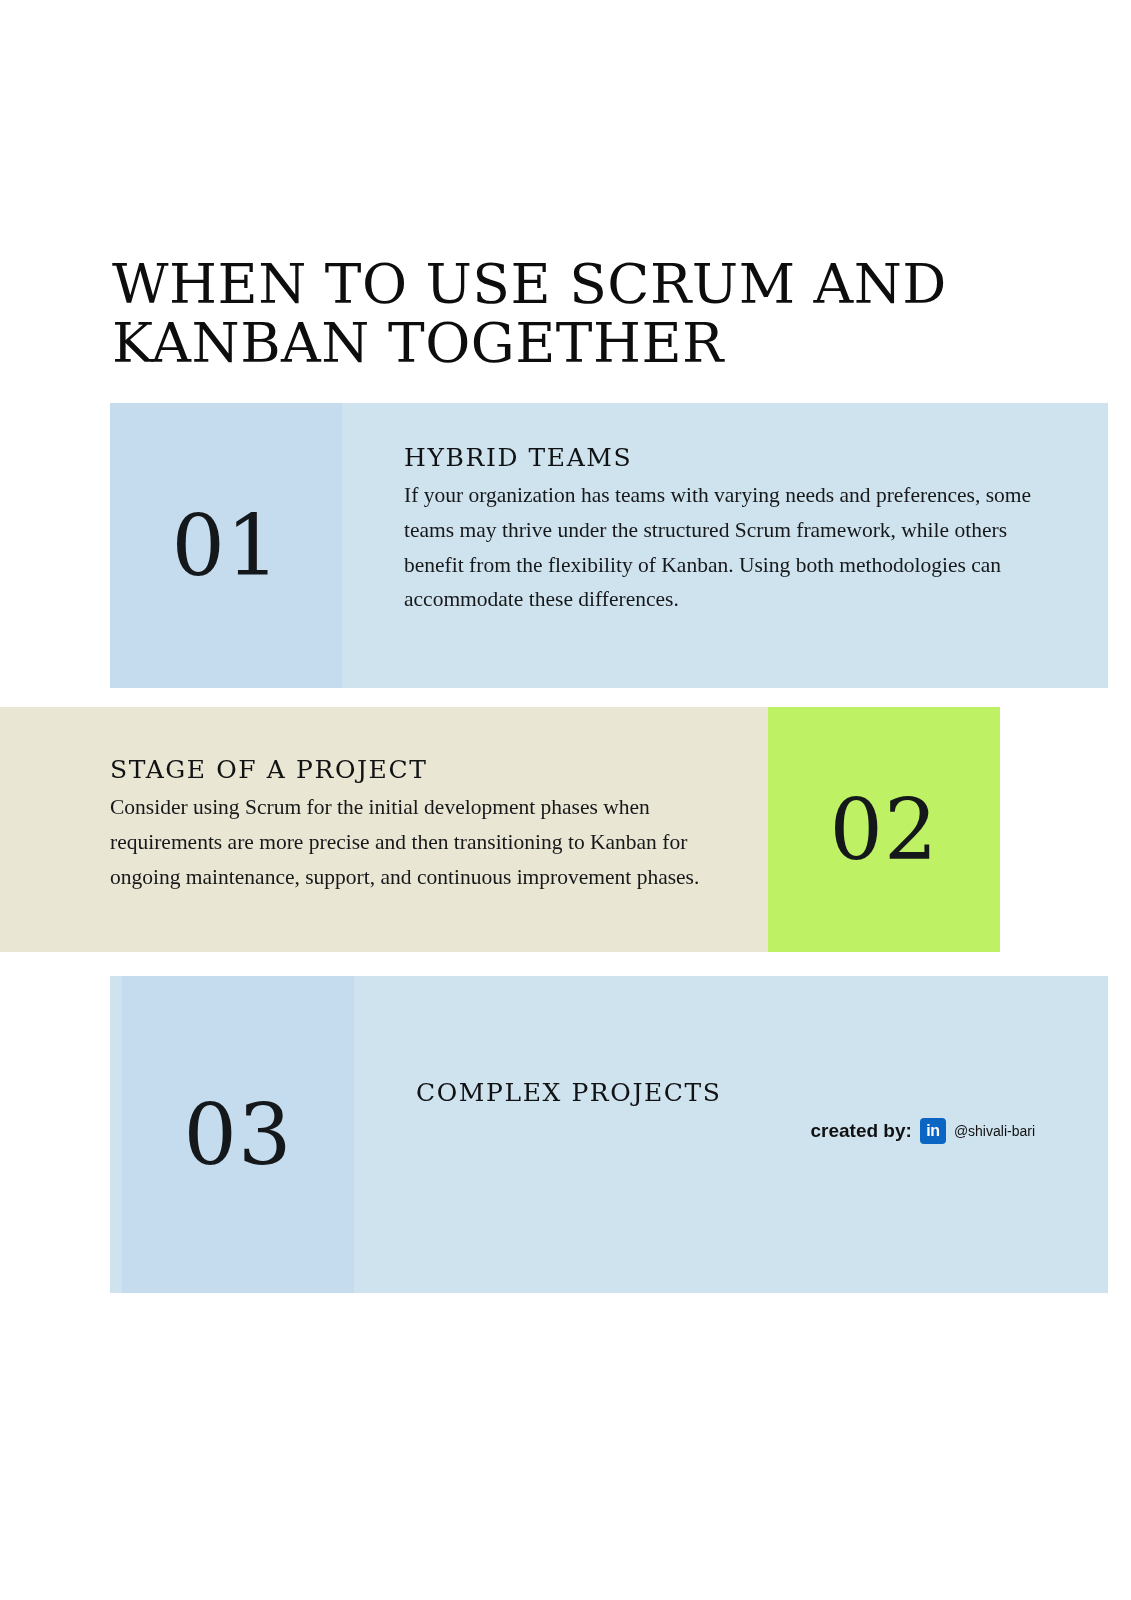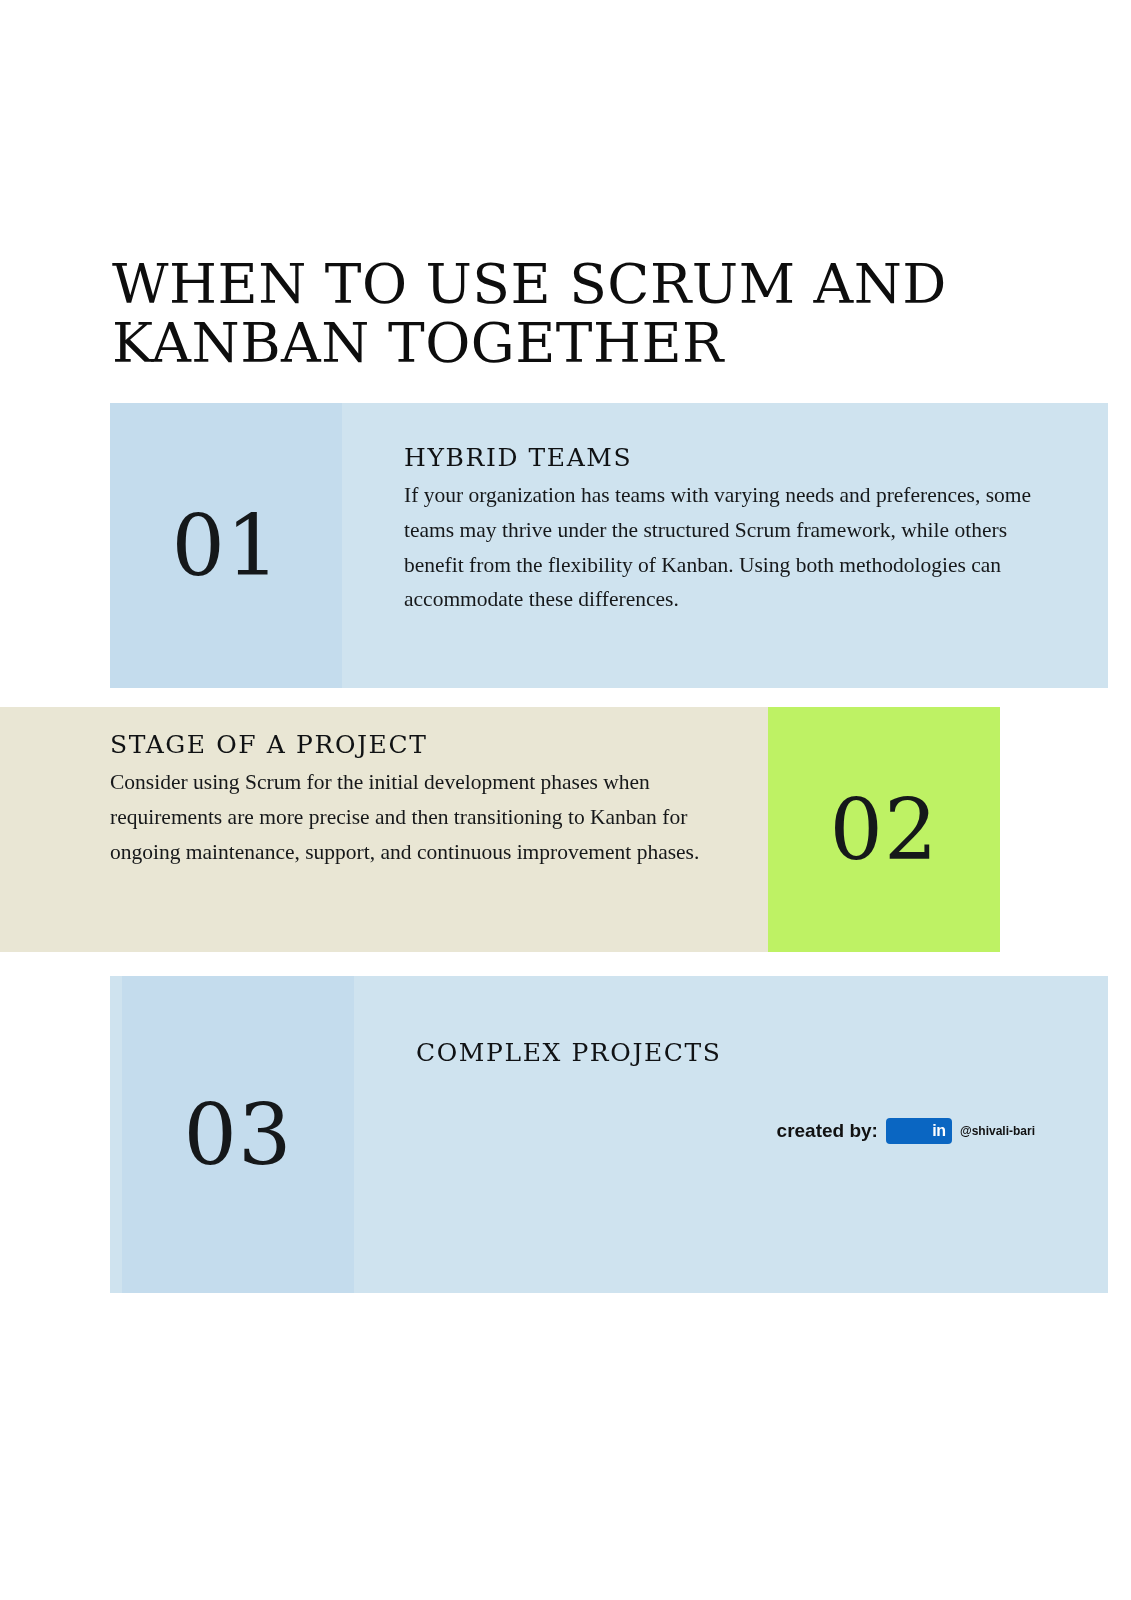--- a/index.html
+++ b/index.html
@@ -90,24 +90,25 @@
     flex: 0 0 232px;
   }
 
   .text-cell {
     flex: 1 1 auto;
     padding: 40px 52px 30px 62px;
     box-sizing: border-box;
   }
   .row-2 .text-cell {
     order: 1;
-    padding: 23px 40px 30px 110px;
+    padding: 48px 40px 30px 110px;
   }
   .row-3 .text-cell {
     padding: 62px 52px 30px 62px;
+    margin-top: 40px;
   }
 
   .card-title {
     font-family: "DejaVu Serif", serif;
     font-size: 25px;
     letter-spacing: 1.6px;
     text-transform: uppercase;
     color: #101214;
     margin: 0 0 6px 0;
     font-weight: 400;
@@ -144,26 +145,25 @@
     width: 26px;
     height: 26px;
     background: #0a66c2;
     border-radius: 4px;
     color: #ffffff;
     font-family: "Liberation Sans", sans-serif;
     font-size: 16px;
     font-weight: bold;
     letter-spacing: -0.5px;
     line-height: 1;
-    padding-left: 40px;
   }
   .handle {
     font-family: "Liberation Sans", sans-serif;
-    font-size: 12px;
-    font-weight: bold;
+    font-size: 14px;
+    font-weight: normal;
   }
 </style>
 </head>
 <body>
 
 <div class="page">
 
   <h1 class="title">When to use Scrum and
 Kanban together</h1>
 

